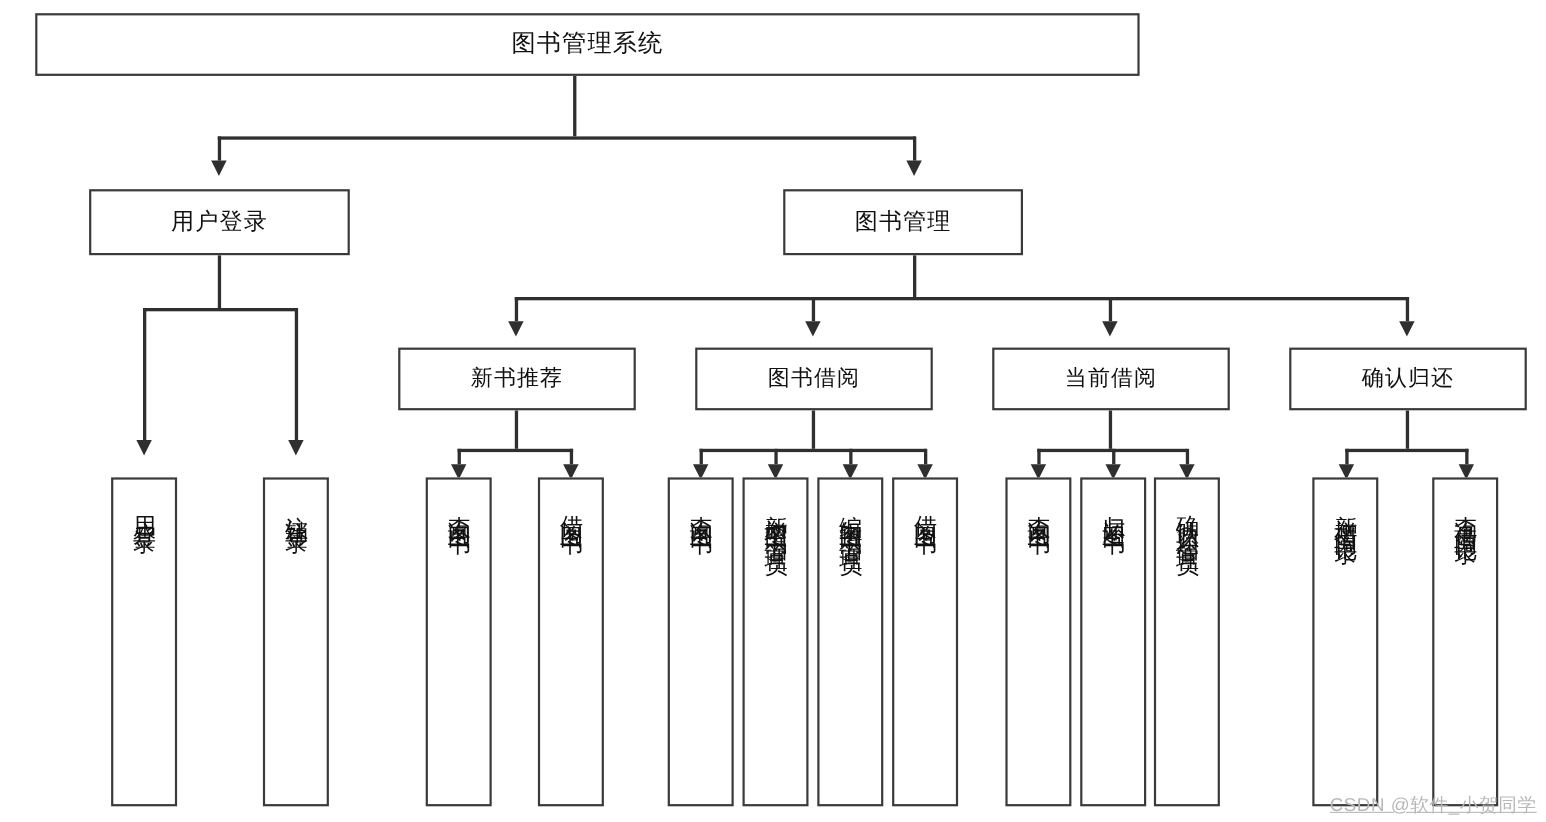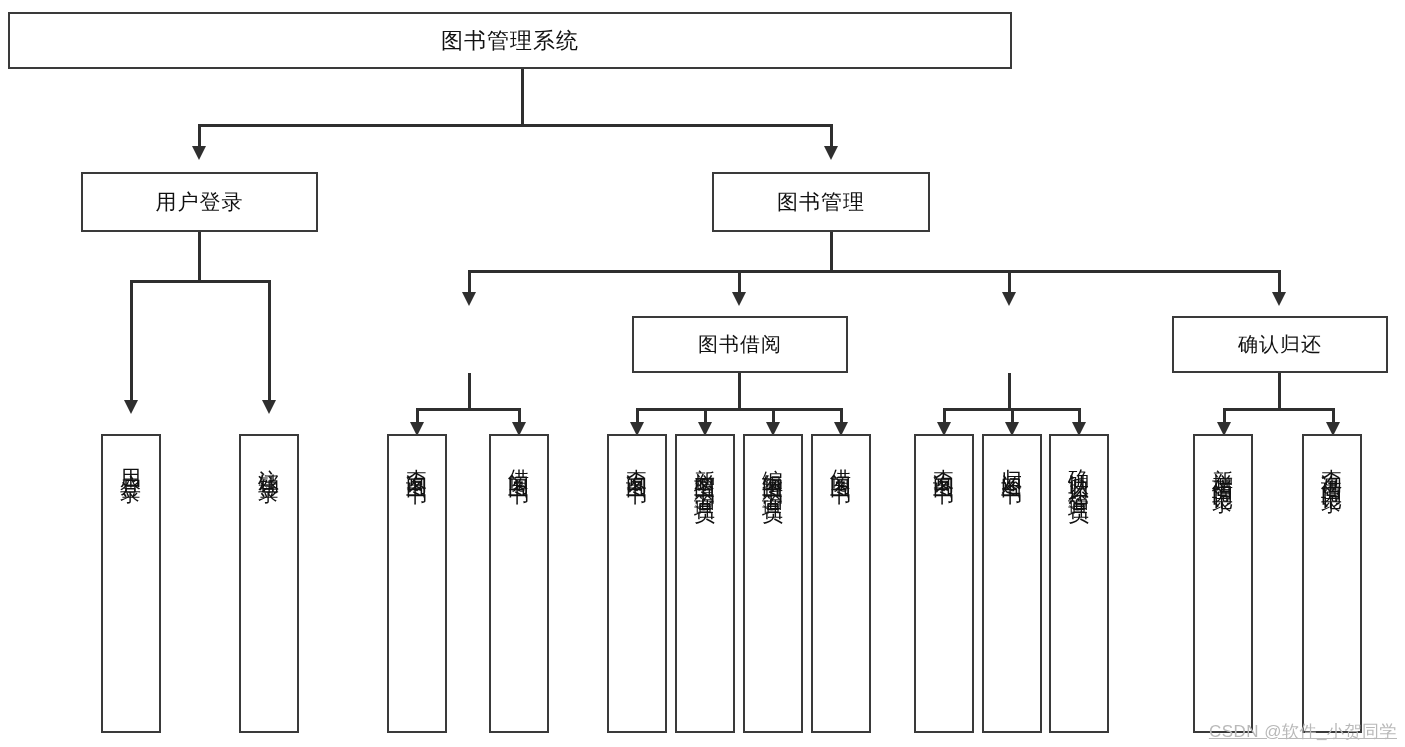--- a/index.html
+++ b/index.html
@@ -145,37 +145,43 @@
   <div class="ln v" style="left:1078px;top:408px;height:14px;"></div>
   <div class="arrow" style="left:1072px;top:422px;"></div>
 
   <div class="ln v" style="left:1278px;top:373px;height:35px;"></div>
   <div class="ln h" style="left:1223px;top:408px;width:112px;"></div>
   <div class="ln v" style="left:1223px;top:408px;height:14px;"></div>
   <div class="arrow" style="left:1217px;top:422px;"></div>
   <div class="ln v" style="left:1332px;top:408px;height:14px;"></div>
   <div class="arrow" style="left:1326px;top:422px;"></div>
 
-  <div class="node root" style="left:8px;top:12px;width:1004px;height:57px;">
+  <div class="node root" style="left:32px;top:12px;width:1004px;height:57px;font-family:Liberation Mono, monospace;">
     <span class="label">图书管理系统</span>
   </div>
 
   <div class="node l2" style="left:81px;top:172px;width:237px;height:60px;">
     <span class="label">用户登录</span>
   </div>
 
   <div class="node l2" style="left:712px;top:172px;width:218px;height:60px;">
     <span class="label">图书管理</span>
   </div>
 
+  <div class="node l3" style="left:362px;top:316px;width:216px;height:57px;">
+    <span class="label">新书推荐</span>
+  </div>
 
   <div class="node l3" style="left:632px;top:316px;width:216px;height:57px;">
     <span class="label">图书借阅</span>
   </div>
 
+  <div class="node l3" style="left:902px;top:316px;width:216px;height:57px;">
+    <span class="label">当前借阅</span>
+  </div>
 
   <div class="node l3" style="left:1172px;top:316px;width:216px;height:57px;">
     <span class="label">确认归还</span>
   </div>
 
   <div class="node leaf" style="left:101px;top:434px;width:60px;height:299px;">
     <span class="label">用户登录</span>
   </div>
   <div class="node leaf" style="left:239px;top:434px;width:60px;height:299px;">
     <span class="label">注销登录</span>

